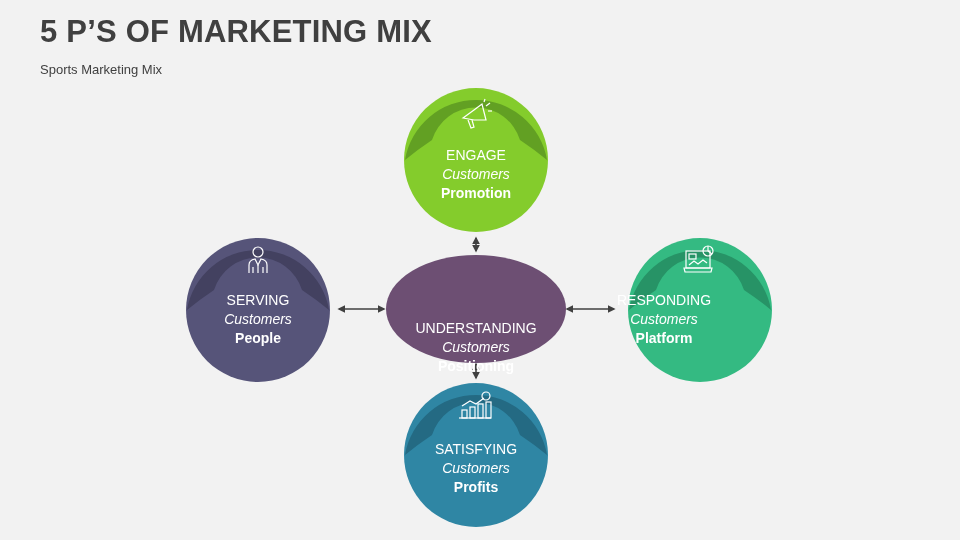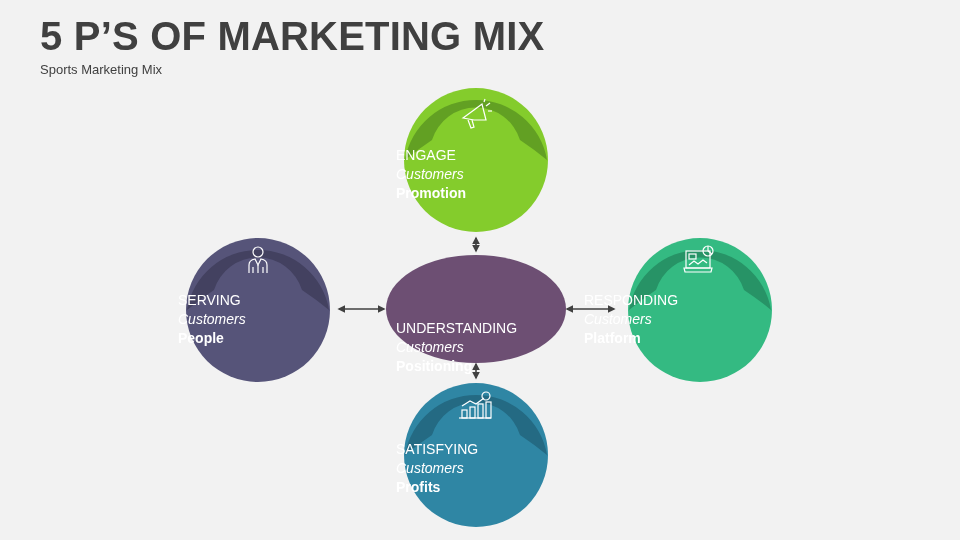--- a/index.html
+++ b/index.html
@@ -1,20 +1,20 @@
 <!DOCTYPE html>
 <html><head>
 <meta charset="utf-8">
 <style>
   html,body{margin:0;padding:0;}
   body{width:960px;height:540px;background:#f2f2f2;position:relative;overflow:hidden;font-family:"Liberation Sans","DejaVu Sans",sans-serif;}
-  .title{position:absolute;left:40px;top:14px;font-size:40px;font-weight:bold;color:#404040;letter-spacing:0.2px;}
+  .title{position:absolute;left:40px;top:14px;font-size:31px;font-weight:bold;color:#404040;letter-spacing:0.2px;}
   .subtitle{position:absolute;left:40px;top:62px;font-size:13px;color:#404040;}
   svg.diagram{position:absolute;left:0;top:0;}
-  .label{position:absolute;width:160px;text-align:left;color:#fff;font-size:14px;line-height:19px;}
+  .label{position:absolute;width:160px;text-align:center;color:#fff;font-size:14px;line-height:19px;}
   .label .l1{display:block;}
   .label .l2{display:block;font-style:italic;}
   .label .l3{display:block;font-weight:bold;}
 </style>
 </head>
 <body>
 
 <div class="title">5 P’S OF MARKETING MIX</div>
 <div class="subtitle">Sports Marketing Mix</div>
 

